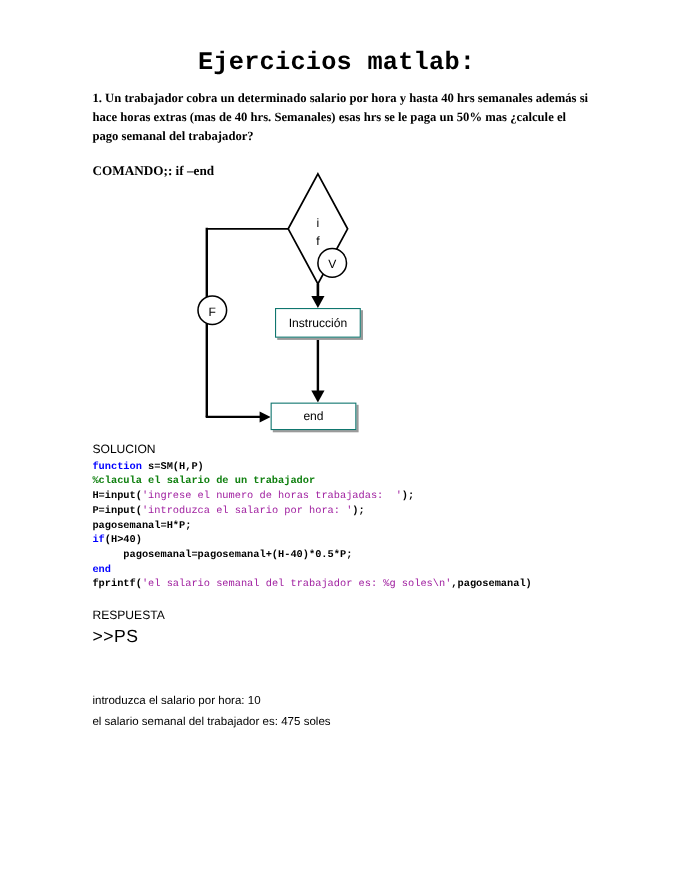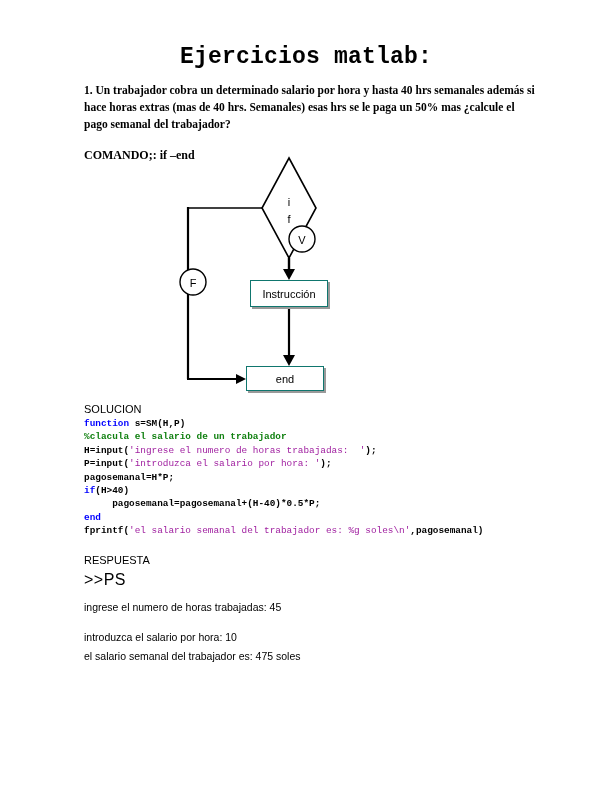--- a/index.html
+++ b/index.html
@@ -149,17 +149,16 @@
     <div class="box" id="instruccion-box">Instrucción</div>
     <div class="box" id="end-box">end</div>
   </div>
 
   <div class="section-head" id="solucion-head">SOLUCION</div>
 
   <div class="code" id="code-block"><span class="ln"><span class="kw">function</span><span class="pl"> s=SM(H,P)</span></span><span class="ln"><span class="cm">%clacula el salario de un trabajador</span></span><span class="ln"><span class="pl">H=input(</span><span class="st">'ingrese el numero de horas trabajadas:  '</span><span class="pl">);</span></span><span class="ln"><span class="pl">P=input(</span><span class="st">'introduzca el salario por hora: '</span><span class="pl">);</span></span><span class="ln"><span class="pl">pagosemanal=H*P;</span></span><span class="ln"><span class="kw">if</span><span class="pl">(H&gt;40)</span></span><span class="ln"><span class="pl">     pagosemanal=pagosemanal+(H-40)*0.5*P;</span></span><span class="ln"><span class="kw">end</span></span><span class="ln"><span class="pl">fprintf(</span><span class="st">'el salario semanal del trabajador es: %g soles\n'</span><span class="pl">,pagosemanal)</span></span></div>
 
   <div class="section-head" id="respuesta-head">RESPUESTA</div>
   <div class="resp-prompt">&gt;&gt;PS</div>
-  <div class="resp-line" id="resp-line-0">ingrese el numero de horas trabajadas: 45</div>
   <div class="resp-line" id="resp-line-1">introduzca el salario por hora: 10</div>
   <div class="resp-line" id="resp-line-2">el salario semanal del trabajador es: 475 soles</div>
 
 </div>
 
 </body></html>

